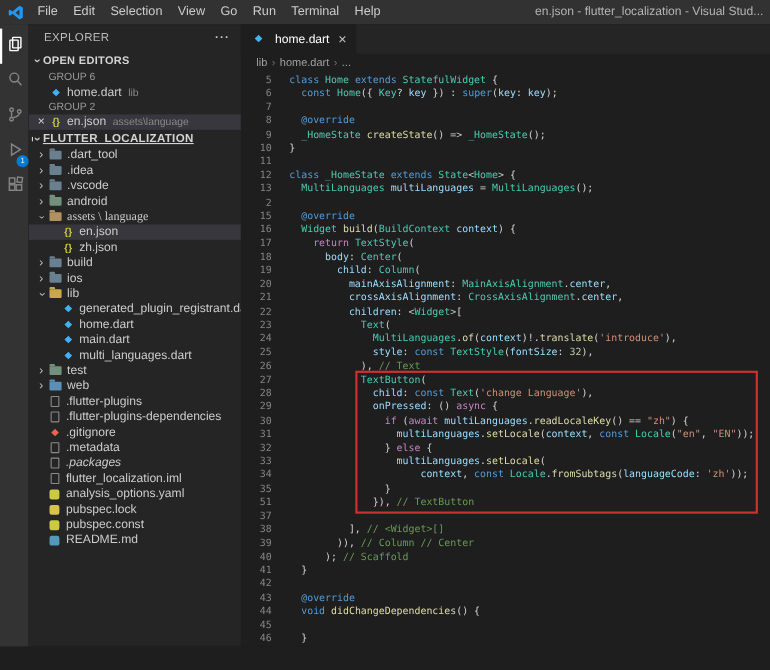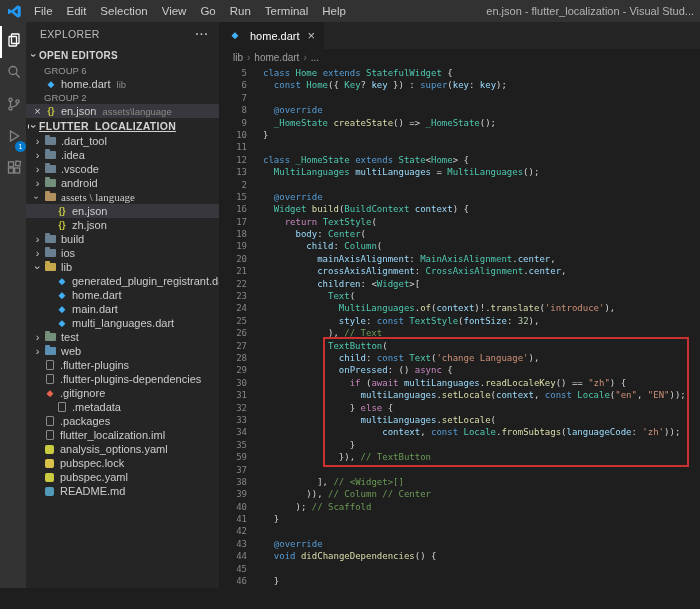--- a/index.html
+++ b/index.html
@@ -252,26 +252,26 @@
           <div class="tree-row" style="padding-left: 6px;">
             <span class="chev nochev">›</span>
             <span class="ticon docf" style="border-color: rgb(138, 138, 138);"></span>
             <span class="lbl">.flutter-plugins-dependencies</span>
           </div>
           <div class="tree-row" style="padding-left: 6px;">
             <span class="chev nochev">›</span>
             <span class="ticon txt dia" style="color: rgb(232, 101, 79);">◆</span>
             <span class="lbl">.gitignore</span>
           </div>
-          <div class="tree-row" style="padding-left: 18px;">
+          <div class="tree-row" style="padding-left: 6px;">
             <span class="chev nochev">›</span>
             <span class="ticon docf" style="border-color: rgb(138, 138, 138);"></span>
             <span class="lbl">.metadata</span>
           </div>
-          <div class="tree-row" style="padding-left: 6px;">
+          <div class="tree-row" style="padding-left: 6px; font-style: italic;">
             <span class="chev nochev">›</span>
             <span class="ticon docf" style="border-color: rgb(138, 138, 138);"></span>
             <span class="lbl">.packages</span>
           </div>
           <div class="tree-row" style="padding-left: 6px;">
             <span class="chev nochev">›</span>
             <span class="ticon docf" style="border-color: rgb(138, 138, 138);"></span>
             <span class="lbl">flutter_localization.iml</span>
           </div>
           <div class="tree-row" style="padding-left: 6px;">
@@ -280,21 +280,21 @@
             <span class="lbl">analysis_options.yaml</span>
           </div>
           <div class="tree-row" style="padding-left: 6px;">
             <span class="chev nochev">›</span>
             <span class="ticon fillf" style="background: rgb(216, 194, 74);"></span>
             <span class="lbl">pubspec.lock</span>
           </div>
           <div class="tree-row" style="padding-left: 6px;">
             <span class="chev nochev">›</span>
             <span class="ticon fillf" style="background: rgb(203, 203, 65);"></span>
-            <span class="lbl">pubspec.yaml</span>
+            <span class="lbl">pubspec.const</span>
           </div>
           <div class="tree-row" style="padding-left: 6px;">
             <span class="chev nochev">›</span>
             <span class="ticon fillf" style="background: rgb(81, 154, 186);"></span>
             <span class="lbl">README.md</span>
           </div>
         </div>
     </div>
 
     <div class="editor">
@@ -338,21 +338,21 @@
             <div class="code-line"><span class="ln">26</span><span class="lt"><span class="tok-p">            ), </span><span class="tok-m">// Text</span></span></div>
             <div class="code-line"><span class="ln">27</span><span class="lt"><span class="tok-p">            </span><span class="tok-t">TextButton</span><span class="tok-p">(</span></span></div>
             <div class="code-line"><span class="ln">28</span><span class="lt"><span class="tok-p">              </span><span class="tok-v">child</span><span class="tok-p">: </span><span class="tok-k">const</span><span class="tok-p"> </span><span class="tok-t">Text</span><span class="tok-p">(</span><span class="tok-s">'change Language'</span><span class="tok-p">),</span></span></div>
             <div class="code-line"><span class="ln">29</span><span class="lt"><span class="tok-p">              </span><span class="tok-v">onPressed</span><span class="tok-p">: () </span><span class="tok-c">async</span><span class="tok-p"> {</span></span></div>
             <div class="code-line"><span class="ln">30</span><span class="lt"><span class="tok-p">                </span><span class="tok-c">if</span><span class="tok-p"> (</span><span class="tok-c">await</span><span class="tok-p"> </span><span class="tok-v">multiLanguages</span><span class="tok-p">.</span><span class="tok-f">readLocaleKey</span><span class="tok-p">() == </span><span class="tok-s">"zh"</span><span class="tok-p">) {</span></span></div>
             <div class="code-line"><span class="ln">31</span><span class="lt"><span class="tok-p">                  </span><span class="tok-v">multiLanguages</span><span class="tok-p">.</span><span class="tok-f">setLocale</span><span class="tok-p">(</span><span class="tok-v">context</span><span class="tok-p">, </span><span class="tok-k">const</span><span class="tok-p"> </span><span class="tok-t">Locale</span><span class="tok-p">(</span><span class="tok-s">"en"</span><span class="tok-p">, </span><span class="tok-s">"EN"</span><span class="tok-p">));</span></span></div>
             <div class="code-line"><span class="ln">32</span><span class="lt"><span class="tok-p">                } </span><span class="tok-c">else</span><span class="tok-p"> {</span></span></div>
             <div class="code-line"><span class="ln">33</span><span class="lt"><span class="tok-p">                  </span><span class="tok-v">multiLanguages</span><span class="tok-p">.</span><span class="tok-f">setLocale</span><span class="tok-p">(</span></span></div>
             <div class="code-line"><span class="ln">34</span><span class="lt"><span class="tok-p">                      </span><span class="tok-v">context</span><span class="tok-p">, </span><span class="tok-k">const</span><span class="tok-p"> </span><span class="tok-t">Locale</span><span class="tok-p">.</span><span class="tok-f">fromSubtags</span><span class="tok-p">(</span><span class="tok-v">languageCode</span><span class="tok-p">: </span><span class="tok-s">'zh'</span><span class="tok-p">));</span></span></div>
             <div class="code-line"><span class="ln">35</span><span class="lt"><span class="tok-p">                }</span></span></div>
-            <div class="code-line"><span class="ln">59</span><span class="lt"><span class="tok-p">              }), </span><span class="tok-m">// TextButton</span></span></div>
+            <div class="code-line"><span class="ln">51</span><span class="lt"><span class="tok-p">              }), </span><span class="tok-m">// TextButton</span></span></div>
             <div class="code-line"><span class="ln">37</span><span class="lt"></span></div>
             <div class="code-line"><span class="ln">38</span><span class="lt"><span class="tok-p">          ], </span><span class="tok-m">// &lt;Widget&gt;[]</span></span></div>
             <div class="code-line"><span class="ln">39</span><span class="lt"><span class="tok-p">        )), </span><span class="tok-m">// Column // Center</span></span></div>
             <div class="code-line"><span class="ln">40</span><span class="lt"><span class="tok-p">      ); </span><span class="tok-m">// Scaffold</span></span></div>
             <div class="code-line"><span class="ln">41</span><span class="lt"><span class="tok-p">  }</span></span></div>
             <div class="code-line"><span class="ln">42</span><span class="lt"></span></div>
             <div class="code-line"><span class="ln">43</span><span class="lt"><span class="tok-p">  </span><span class="tok-k">@override</span></span></div>
             <div class="code-line"><span class="ln">44</span><span class="lt"><span class="tok-p">  </span><span class="tok-k">void</span><span class="tok-p"> </span><span class="tok-f">didChangeDependencies</span><span class="tok-p">() {</span></span></div>
             <div class="code-line"><span class="ln">45</span></div>
             <div class="code-line"><span class="ln">46</span><span class="lt"><span class="tok-p">  }</span></span></div>

